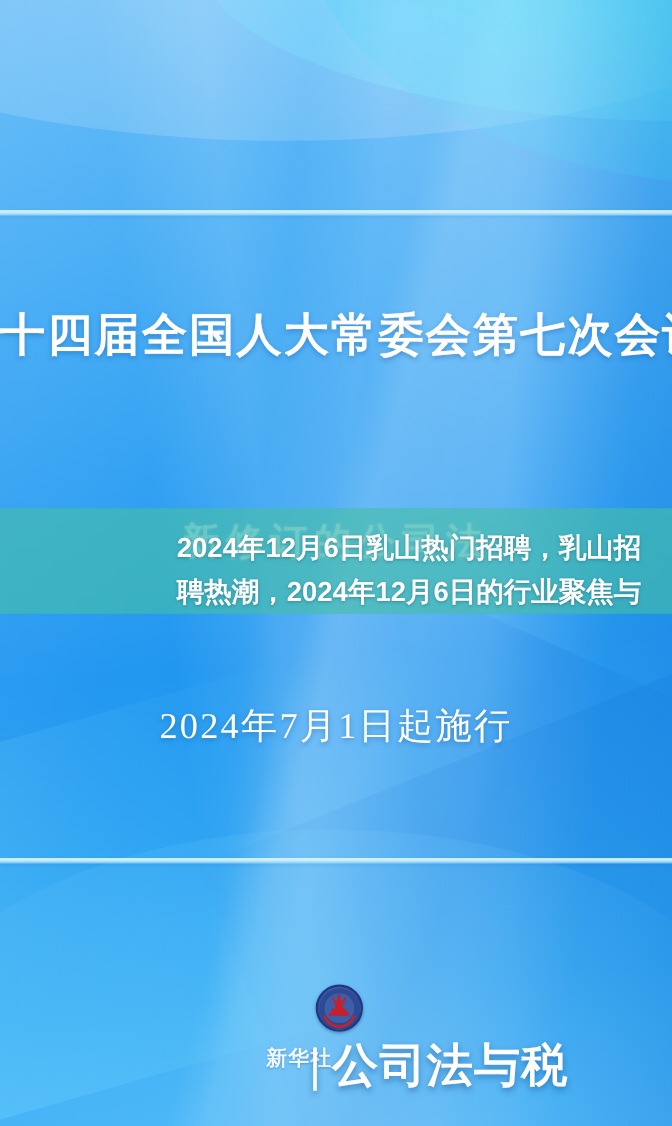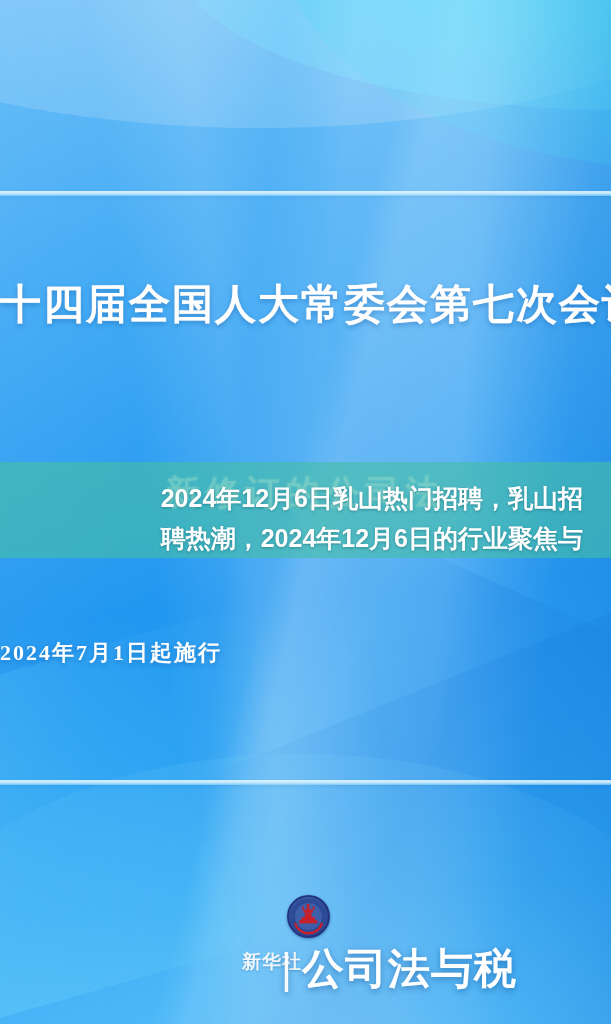--- a/index.html
+++ b/index.html
@@ -120,24 +120,25 @@
     letter-spacing: 2px;
     text-shadow: 0 2px 5px rgba(12,80,160,0.42), 0 0 1px rgba(255,255,255,0.8);
   }
   .headline .l1 { font-size: 41px; line-height: 56px; white-space: nowrap; }
   .headline .l2 { font-size: 41px; line-height: 58px; white-space: nowrap; }
 
   .subline {
     position: absolute;
     left: 0; right: 0;
     top: 638px;
+    text-align: center;
     color: #ffffff;
     font-family: "Liberation Serif", "DejaVu Serif", serif;
-    font-weight: 700;
-    font-size: 22px;
+    font-weight: 400;
+    font-size: 33px;
     letter-spacing: 2px;
     text-shadow: 0 2px 5px rgba(12,80,160,0.42);
   }
 
   
   .watermark {
     position: absolute;
     left: 0; right: 0;
     top: 470px;
     text-align: center;

